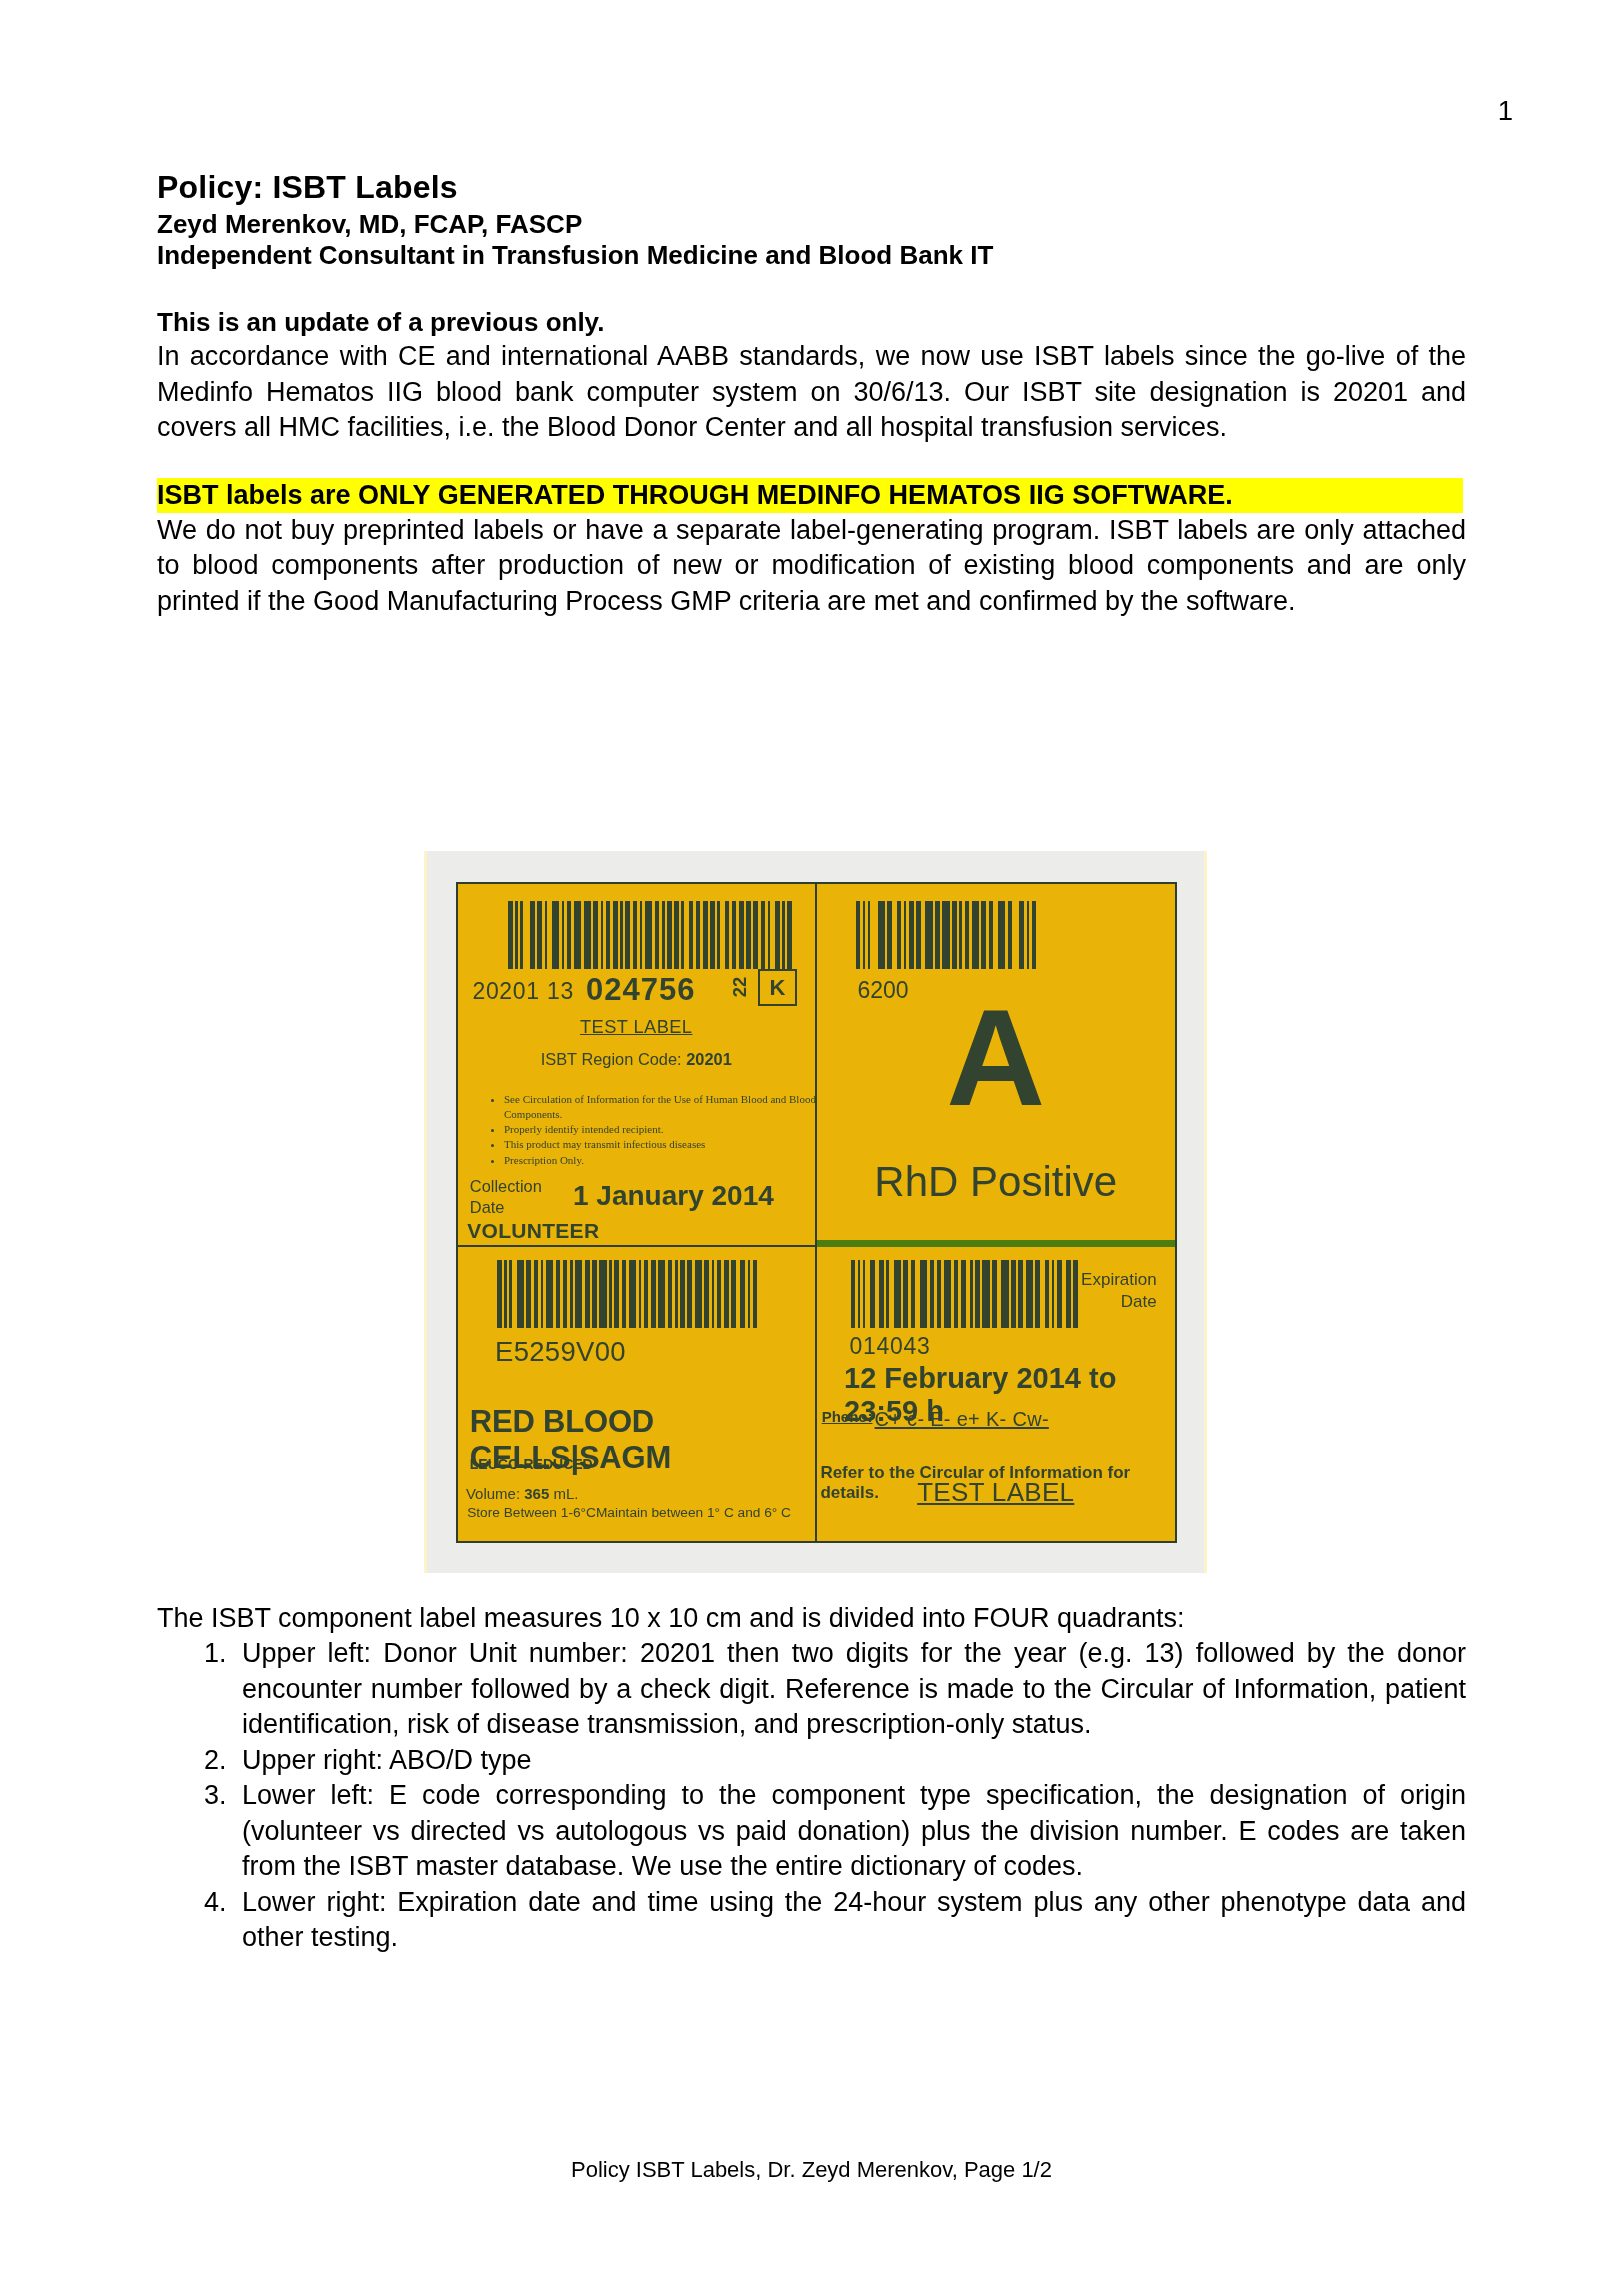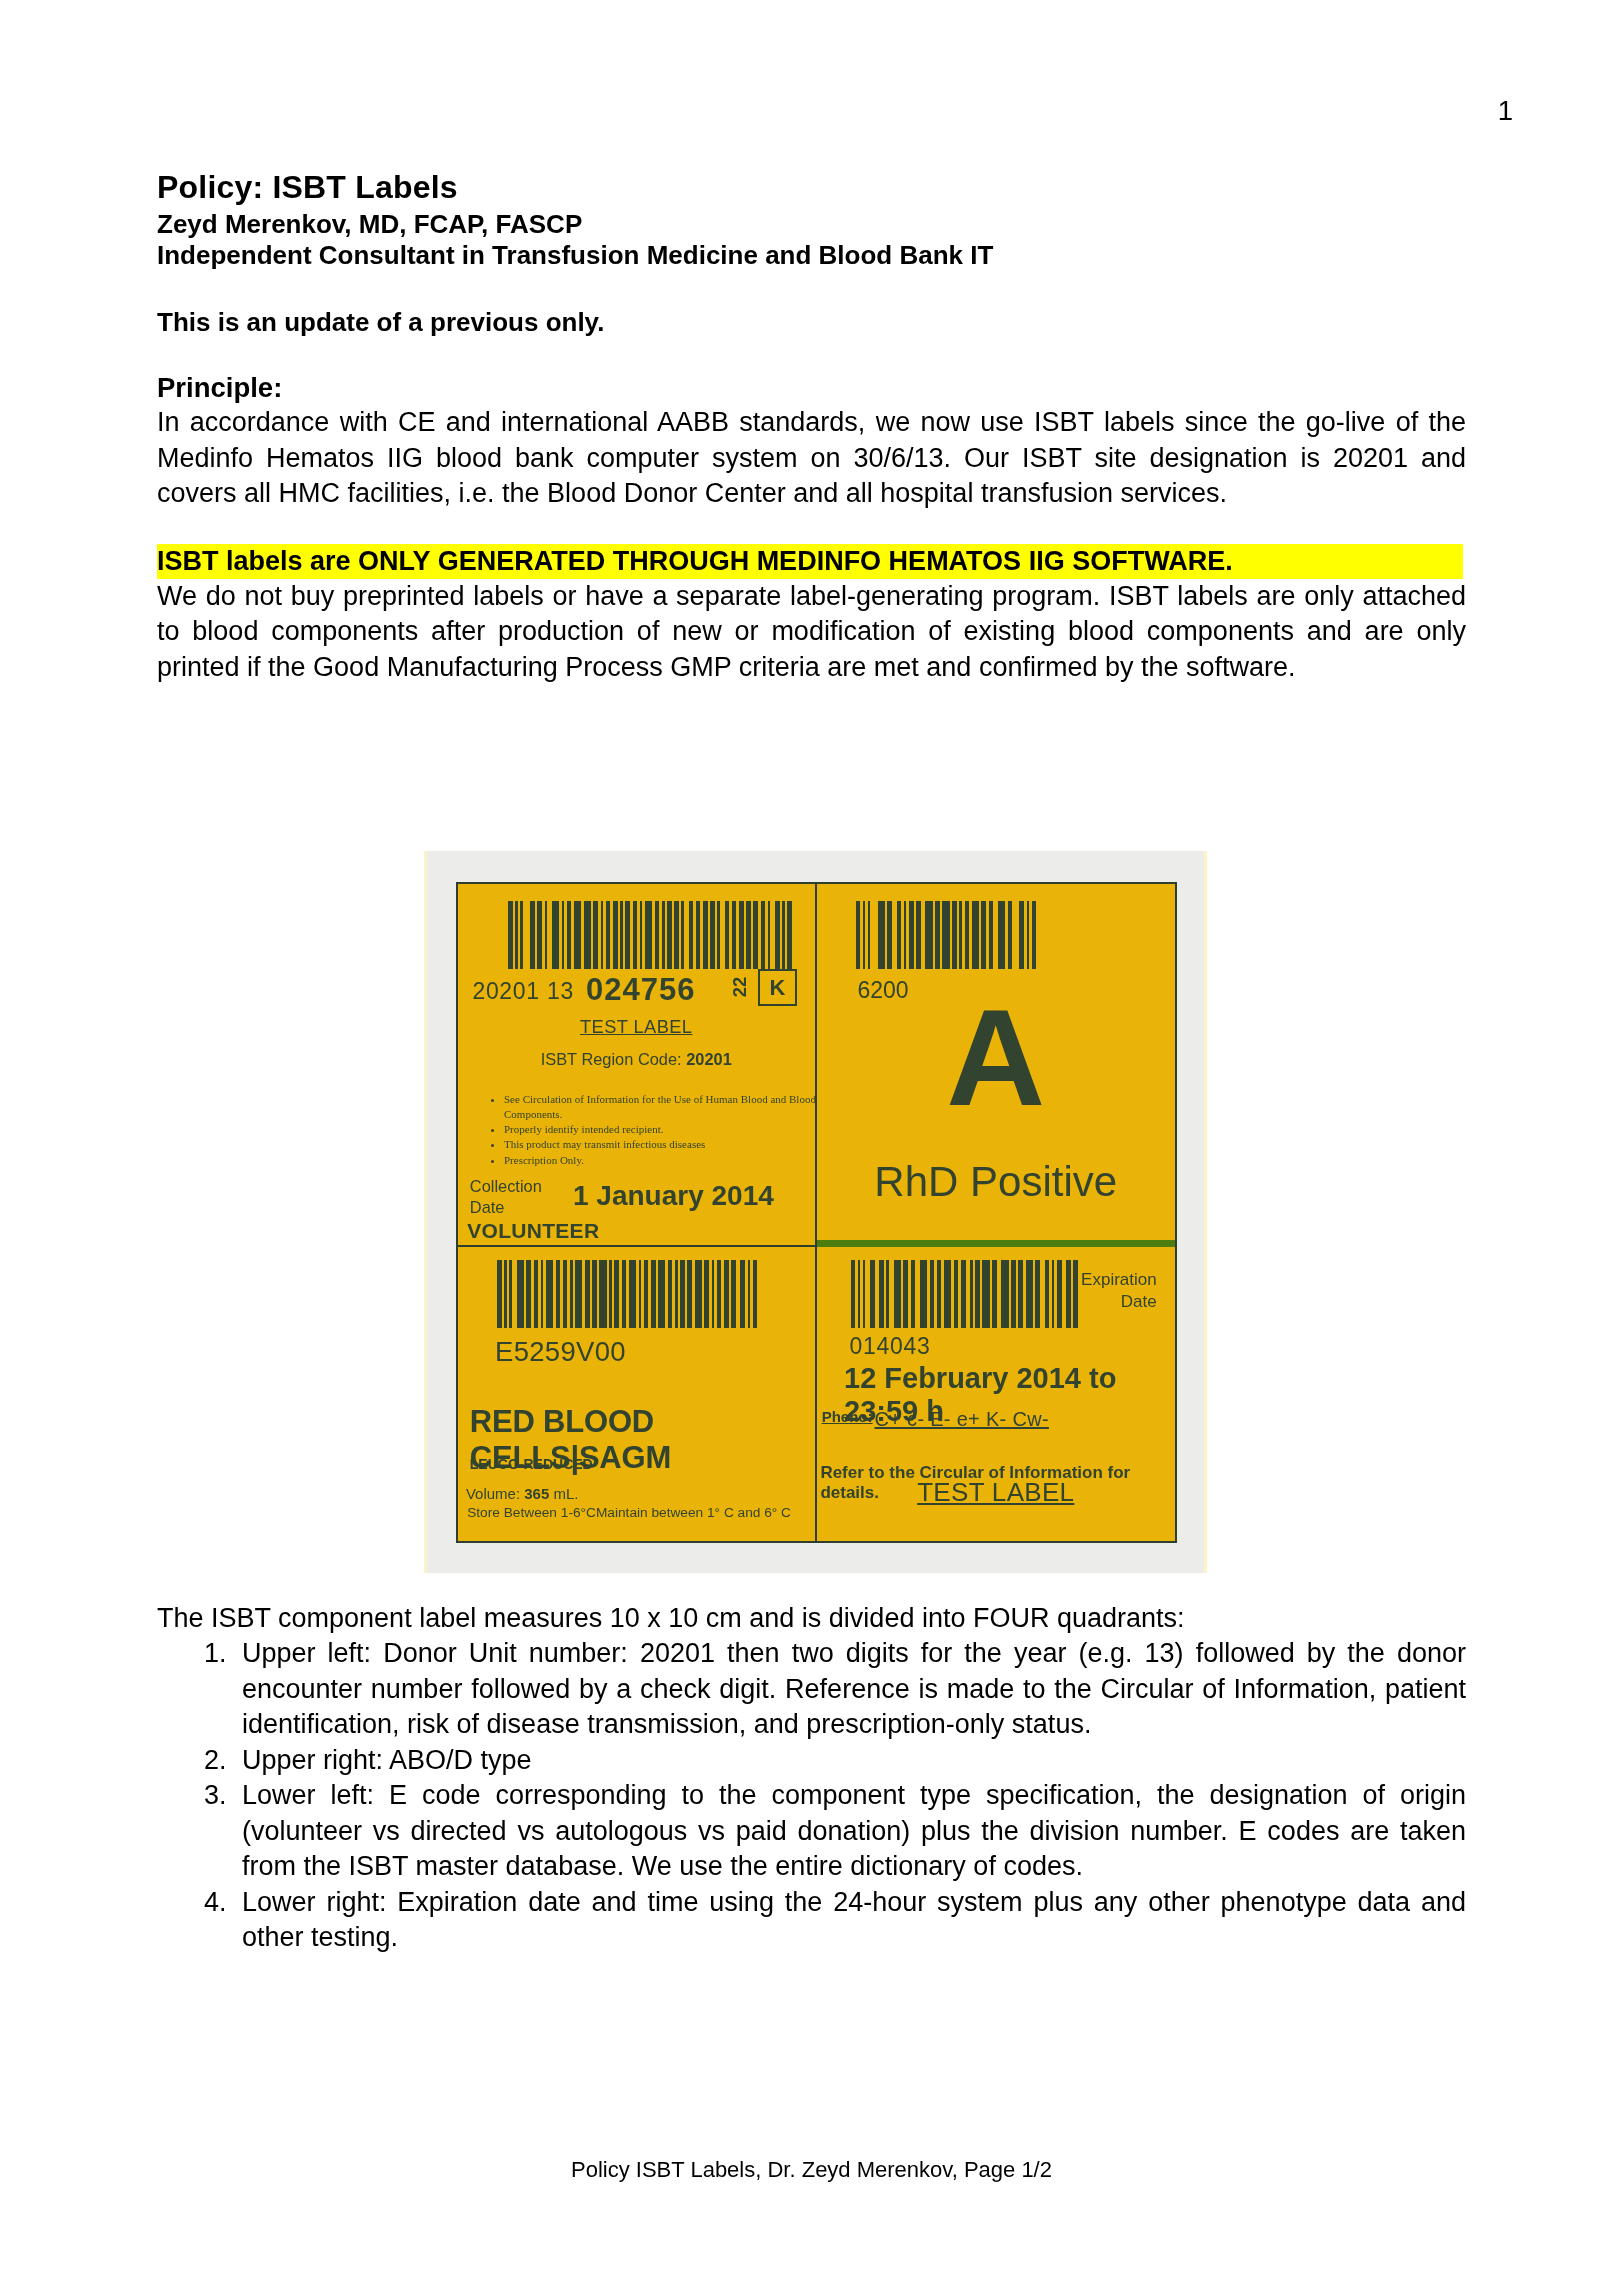--- a/index.html
+++ b/index.html
@@ -335,21 +335,20 @@
 <div class="page">
 
   <div class="page-number">1</div>
 
   <div class="content">
     <h1 class="doc-title">Policy:  ISBT Labels</h1>
     <div class="byline">Zeyd Merenkov, MD, FCAP, FASCP</div>
     <div class="byline2">Independent Consultant in Transfusion Medicine and Blood Bank IT</div>
     <div class="update-note">This is an update of a previous only.</div>
 
-    <h2 class="section-head">Principle:</h2>
     <p class="para">In accordance with CE and international AABB standards, we now use ISBT labels since the go-live of the Medinfo Hematos IIG blood bank computer system on 30/6/13.  Our ISBT site designation is 20201 and covers all HMC facilities, i.e. the Blood Donor Center and all hospital transfusion services.</p>
 
     <span class="highlight-line">ISBT labels are ONLY GENERATED THROUGH MEDINFO HEMATOS IIG SOFTWARE.</span>
     <p class="para tight">We do not buy preprinted labels or have a separate label-generating program.  ISBT labels are only attached to blood components after production of new or modification of existing blood components and are only printed if the Good Manufacturing Process GMP criteria are met and confirmed by the software.</p>
   </div>
 
   <div class="label-figure">
     <div class="label-sheet">
 
       <div class="quad q-ul">

